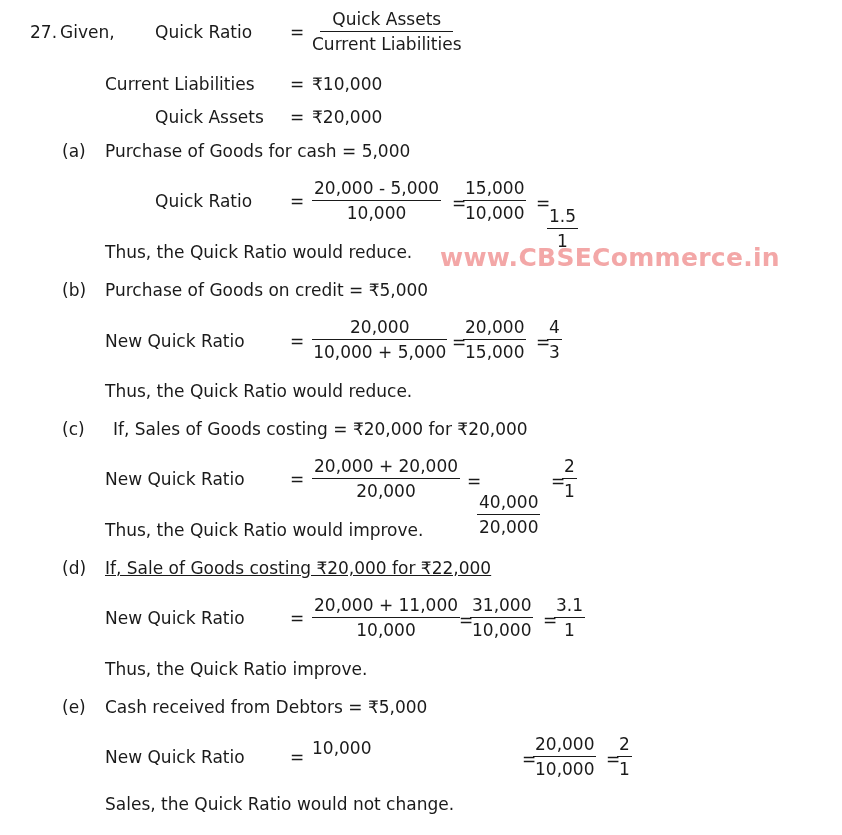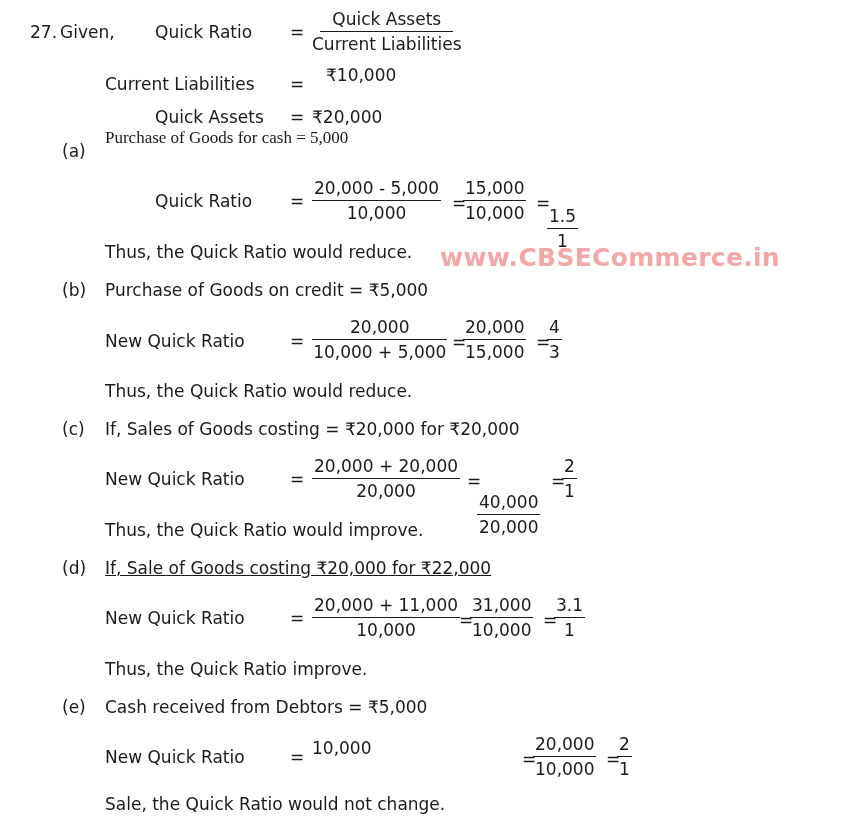--- a/index.html
+++ b/index.html
@@ -19,31 +19,31 @@
 <div class="abs" style="left:60px;top:24px;">Given,</div>
 <div class="abs" style="left:155px;top:24px;">Quick Ratio</div>
 <div class="eq" style="left:290px;top:24px;">=</div>
 <div class="frac" style="left:312px;top:11px;">
   <span class="num" style="padding-left:12px;padding-right:12px;">Quick Assets</span>
   <span class="den">Current Liabilities</span>
 </div>
 
 <div class="abs" style="left:105px;top:76px;">Current Liabilities</div>
 <div class="eq" style="left:290px;top:76px;">=</div>
-<div class="abs" style="left:312px;top:67px;margin-left:14px;">₹10,000</div>
+<div class="abs" style="left:312px;top:76px;">₹10,000</div>
 
 <div class="abs" style="left:155px;top:109px;">Quick Assets</div>
 <div class="eq" style="left:290px;top:109px;">=</div>
 <div class="abs" style="left:312px;top:109px;">₹20,000</div>
 
 <div class="watermark" style="left:440px;top:245px;">www.CBSECommerce.in</div>
 
 <div>
   <div class="abs" style="left:62px;top:143px;">(a)</div>
-  <div class="abs" style="left:105px;top:129px;font-family:Liberation Serif, serif;">Purchase of Goods for cash = 5,000</div>
+  <div class="abs" style="left:105px;top:143px;">Purchase of Goods for cash = 5,000</div>
   <div class="abs" style="left:155px;top:193px;">Quick Ratio</div>
   <div class="eq" style="left:290px;top:193px;">=</div>
   <div class="frac" style="left:312px;top:180px;">
     <span class="num">20,000 - 5,000</span>
     <span class="den">10,000</span>
   </div>
   <div class="eq" style="left:452px;top:195px;">=</div>
   <div class="frac" style="left:463px;top:180px;">
     <span class="num">15,000</span>
     <span class="den">10,000</span>
@@ -73,21 +73,21 @@
   <div class="eq" style="left:536px;top:334px;">=</div>
   <div class="frac" style="left:547px;top:319px;">
     <span class="num">4</span>
     <span class="den">3</span>
   </div>
   <div class="abs" style="left:105px;top:383px;">Thus, the Quick Ratio would reduce.</div>
 </div>
 
 <div>
   <div class="abs" style="left:62px;top:421px;">(c)</div>
-  <div class="abs" style="left:105px;top:421px;">If, Sales of Goods costing = ₹20,000 for ₹20,000</div>
+  <div class="abs" style="left:113px;top:421px;">If, Sales of Goods costing = ₹20,000 for ₹20,000</div>
   <div class="abs" style="left:105px;top:471px;">New Quick Ratio</div>
   <div class="eq" style="left:290px;top:471px;">=</div>
   <div class="frac" style="left:312px;top:458px;">
     <span class="num">20,000 + 20,000</span>
     <span class="den">20,000</span>
   </div>
   <div class="eq" style="left:467px;top:473px;">=</div>
   <div class="frac" style="left:477px;top:458px;margin-top:36px;">
     <span class="num">40,000</span>
     <span class="den">20,000</span>
@@ -133,14 +133,14 @@
   <div class="eq" style="left:522px;top:751px;">=</div>
   <div class="frac" style="left:533px;top:736px;">
     <span class="num">20,000</span>
     <span class="den">10,000</span>
   </div>
   <div class="eq" style="left:606px;top:751px;">=</div>
   <div class="frac" style="left:617px;top:736px;">
     <span class="num">2</span>
     <span class="den">1</span>
   </div>
-  <div class="abs" style="left:105px;top:796px;">Sale, the Quick Ratio would not change.</div>
+  <div class="abs" style="left:105px;top:796px;">Sales, the Quick Ratio would not change.</div>
 </div>
 
 </body></html>

